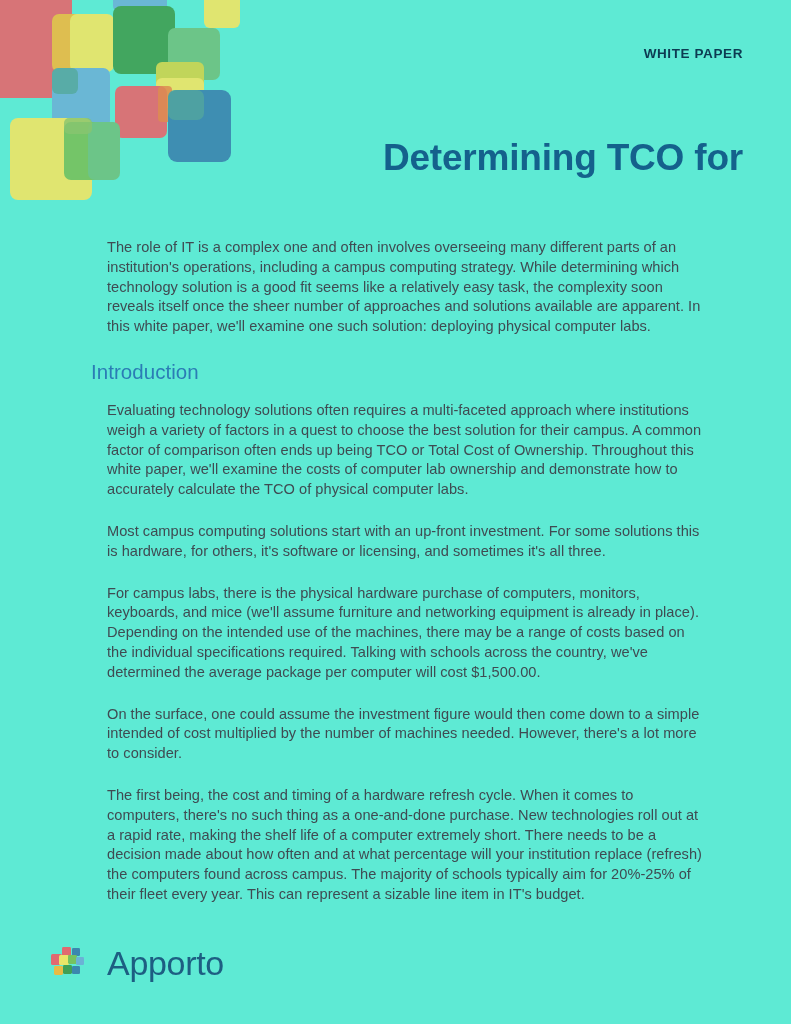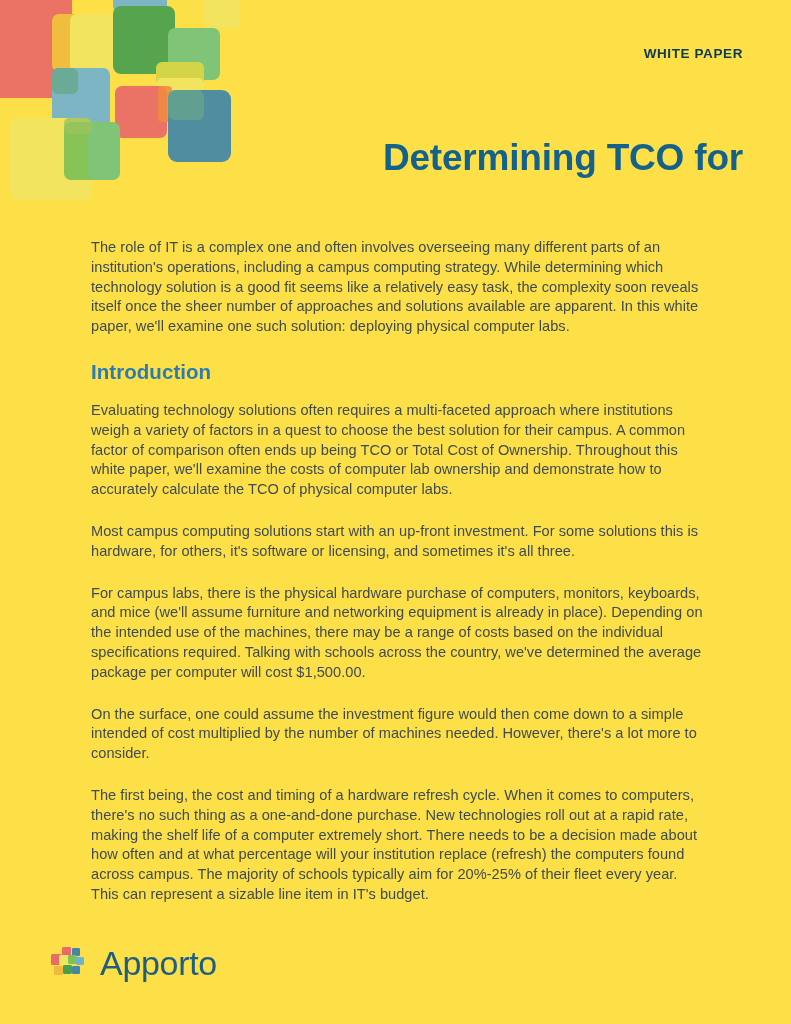--- a/index.html
+++ b/index.html
@@ -14,21 +14,21 @@
     background: #ffffff;
     font-family: "Liberation Sans", sans-serif;
     position: relative;
     overflow: hidden;
   }
 
   .page {
     position: relative;
     width: 791px;
     height: 1024px;
-    background: #fde047;
+    background: #5eead4;
   }
 
   
   .deco {
     position: absolute;
     left: 0;
     top: 0;
     width: 260px;
     height: 218px;
     pointer-events: none;
@@ -61,44 +61,44 @@
   .doc-title .line { display: block; margin-top: 12px; }
 
   
   .content {
     position: absolute;
     left: 91px;
     top: 238px;
     width: 612px;
   }
   p.body {
-    margin: 0 0 22px 0;
+    margin: 0 0 22px 16px;
     font-size: 14.6px;
     line-height: 19.8px;
     color: #3f4b52;
     letter-spacing: 0.03px;
   }
   h2.section {
     margin: 4px 0 16px 0;
     font-size: 20.5px;
     line-height: 26px;
-    font-weight: bold;
+    font-weight: normal;
     color: #2b7cb5;
     letter-spacing: 0.05px;
   }
   h2.section.spaced { margin-top: 9px; }
 
   
   .footer {
     position: absolute;
     left: 50px;
     bottom: 42px;
     display: flex;
     align-items: center;
-    gap: 12px;
+    gap: 19px;
   }
   .logo-mark { width: 38px; height: 38px; display: block; }
   .logo-word {
     font-size: 34px;
     line-height: 34px;
     color: #1d5e82;
     letter-spacing: -0.3px;
     font-weight: normal;
   }
 </style>

